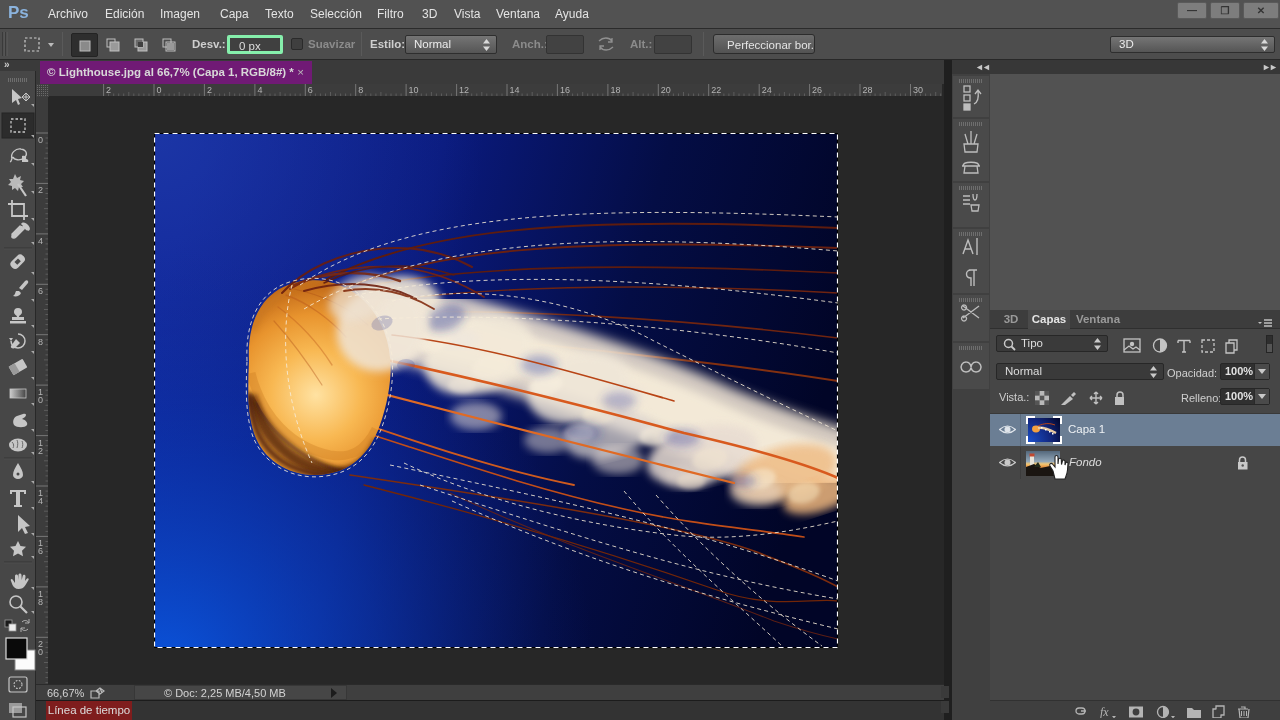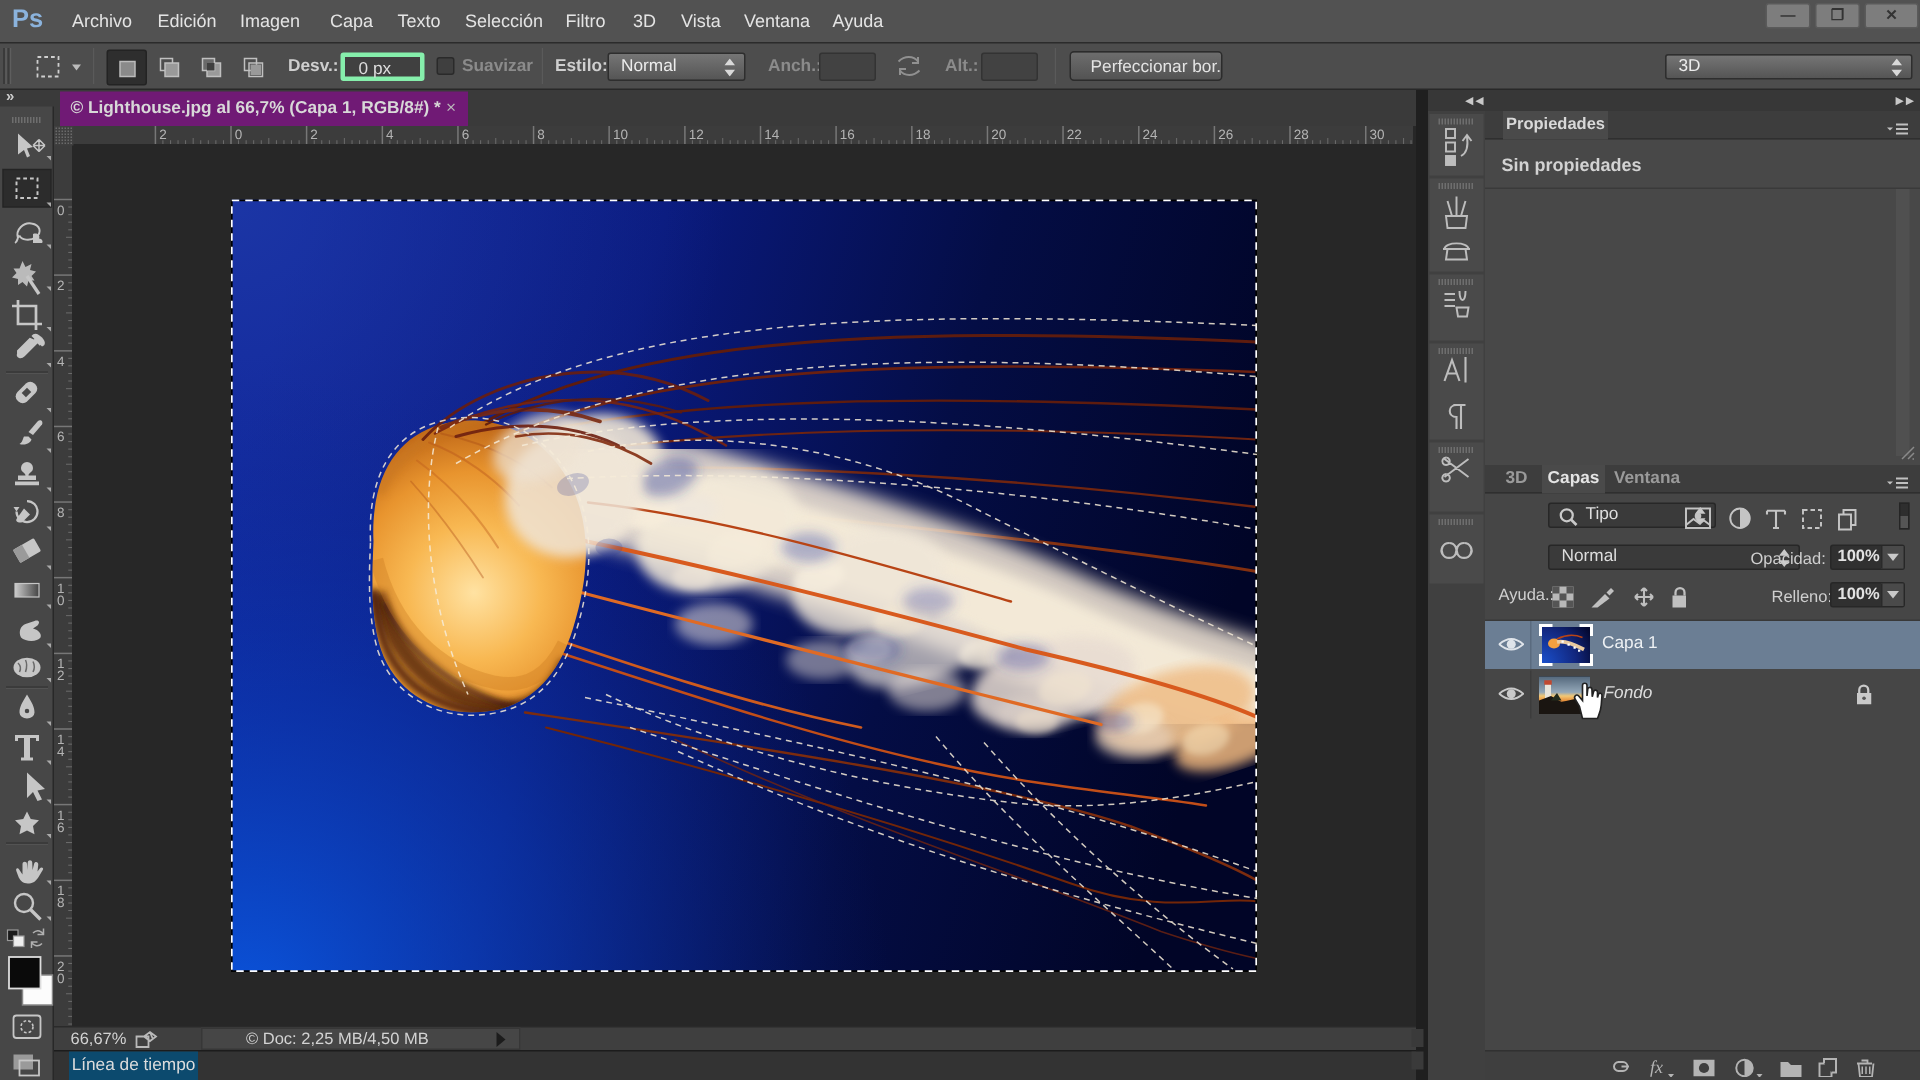--- a/index.html
+++ b/index.html
@@ -28,27 +28,27 @@
   font-size:10px; line-height:10px; padding-left:4px; letter-spacing:-1px; font-weight:bold;}
 
 #tabbar { left:36px; top:60px; width:908px; height:24px; background:#3a3a3a; }
 #doctab { left:40px; top:61px; width:272px; height:23px; background:#701a75;
   font-size:11.5px; color:#d8d8d8; line-height:23px; }
 #canvas { left:36px; top:84px; width:908px; height:600px; background:#272727; }
 #statusbar { left:36px; top:684px; width:908px; height:16px; background:#3f3f3f;
   font-size:11px; color:#d3d3d3; border-top:1px solid #2a2a2a;}
 #timeline { left:36px; top:700px; width:908px; height:20px; background:#333333;
   border-top:1px solid #1c1c1c;}
-#tltab { left:46px; top:701px; width:86px; height:19px; background:#0c4a6e;
+#tltab { left:46px; top:701px; width:86px; height:19px; background:#7f1d1d;
   font-size:11.5px; color:#dcdcdc; line-height:19px; text-align:center;}
 
 #dockgap { left:944px; top:60px; width:8px; height:660px; background:#1f1f1f; }
 #iconstrip { left:952px; top:60px; width:38px; height:660px; background:#404040; }
 .combo { background:#3a3a3a; border:1px solid #272727; border-radius:2px; color:#ddd;
-  font-size:11.5px;margin-left:36px; }
+  font-size:11.5px; }
 .valbox { background:#303030; border:1px solid #272727; border-radius:2px; color:#e2e2e2;
   font-size:11px; font-weight:bold;}
 .paneltxt { font-size:11px; color:#cfcfcf; }
 </style>
 </head>
 <body>
 <div id="stage">
 
   <div class="abs" id="menubar"></div>
   <div class="abs" id="pslogo">Ps</div>
@@ -912,38 +912,20 @@
       <path d="M11,180 L16,166 L21,180 M13,175 L19,175 M25,164 L25,181" stroke-width="1.4"></path>
 
       <path d="M19,196 C13,196 13,204 19,204 L19,212 M22,196 L22,212 M17,196 L25,196" stroke-width="1.4"></path>
 
       <path d="M11,232 L27,244 M27,232 L11,244 M12,231 a2.5,2.5 0 1,0 0.1,0 M12,242 a2.5,2.5 0 1,0 0.1,0"></path>
 
       <path d="M14,288 a5,5 0 1,0 0.1,0 M24,288 a5,5 0 1,0 0.1,0" stroke-width="1.5"></path>
     </g>
   </svg>
 
-  <div class="abs" style="left:990px;top:74px;width:290px;height:236px;background:#484848;">
-    <div class="abs" style="left:0;top:0;width:290px;height:19px;background:#3d3d3d;border-bottom:1px solid #2f2f2f;"></div>
-    <div class="abs" style="left:12px;top:0;width:70px;height:19px;background:#4a4a4a;color:#d9d9d9;font-size:11px;font-weight:bold;line-height:19px;text-align:center;">Propiedades</div>
-    <div class="abs" style="left:268px;top:5px;width:14px;height:10px;">
-      <svg width="14" height="10">
-          <path d="M0,3 L4,3 L2,5 Z" fill="#c0c0c0"></path>
-          <path d="M6,1 h8 M6,4 h8 M6,7 h8" stroke="#c0c0c0" stroke-width="1.4"></path>
-        </svg>
-    </div>
-    <div class="abs" style="left:11px;top:29px;font-size:12px;font-weight:bold;color:#d2d2d2;">Sin propiedades</div>
-    <div class="abs" style="left:0;top:51px;width:290px;height:1px;background:#3a3a3a;"></div>
-    <div class="abs" style="left:274px;top:52px;width:9px;height:178px;background:#505050;"></div>
-    <svg class="abs" style="left:276px;top:222px;" width="12" height="12">
-        <g stroke="#8a8a8a" stroke-width="1">
-          <path d="M10,2 L2,10 M10,6 L6,10 M10,10 L9,10"></path>
-        </g>
-      </svg>
-  </div>
 
   <div class="abs" style="left:990px;top:310px;width:290px;height:410px;background:#464646;">
     <div class="abs" style="left:0;top:0;width:290px;height:19px;background:#3d3d3d;border-bottom:1px solid #2f2f2f;"></div>
     <div class="abs" style="left:6px;top:0;width:30px;height:19px;color:#9a9a9a;font-size:11.5px;font-weight:bold;line-height:19px;text-align:center;">3D</div>
     <div class="abs" style="left:38px;top:0;width:42px;height:19px;background:#4a4a4a;color:#e4e4e4;font-size:11.5px;font-weight:bold;line-height:19px;text-align:center;">Capas</div>
     <div class="abs" style="left:82px;top:0;width:52px;height:19px;color:#9a9a9a;font-size:11.5px;font-weight:bold;line-height:19px;text-align:center;">Ventana</div>
     <div class="abs" style="left:268px;top:5px;width:14px;height:10px;">
       <svg width="14" height="10">
           <path d="M0,3 L4,3 L2,5 Z" fill="#c0c0c0"></path>
           <path d="M6,1 h8 M6,4 h8 M6,7 h8" stroke="#c0c0c0" stroke-width="1.4"></path>
@@ -985,21 +967,21 @@
     <div class="abs paneltxt" style="left:177px;top:57px;">Opacidad:</div>
     <div class="abs valbox" style="left:230px;top:53px;width:50px;height:17px;">
       <span style="position:absolute;left:4px;top:1px;">100%</span>
       <div class="abs" style="right:0;top:0;width:15px;height:15px;background:#4a4a4a;border-left:1px solid #2a2a2a;">
         <svg class="abs" style="left:3px;top:5px;" width="8" height="6">
             <path d="M0,0 L8,0 L4,5 Z" fill="#c9c9c9"></path>
           </svg>
       </div>
     </div>
 
-    <div class="abs paneltxt" style="left:9px;top:81px;">Ayuda.:</div>
+    <div class="abs paneltxt" style="left:9px;top:81px;">Vista.:</div>
     <svg class="abs" style="left:44px;top:78px;" width="90" height="20">
       <g>
         <rect x="1" y="3" width="14" height="14" fill="#b8b8b8"></rect>
         <rect x="1" y="3" width="4.66" height="4.66" fill="#555"></rect>
           <rect x="10.33" y="3" width="4.66" height="4.66" fill="#555"></rect>
         <rect x="5.66" y="7.66" width="4.66" height="4.66" fill="#555"></rect>
         <rect x="1" y="12.33" width="4.66" height="4.66" fill="#555"></rect>
           <rect x="10.33" y="12.33" width="4.66" height="4.66" fill="#555"></rect>
         <path d="M28,16 L36,8 L39,11 L31,17 L27,17 Z" fill="#c0c0c0"></path>
         <path d="M37,7 l3,-3 l2,2 l-3,3 Z" fill="#c0c0c0"></path>

